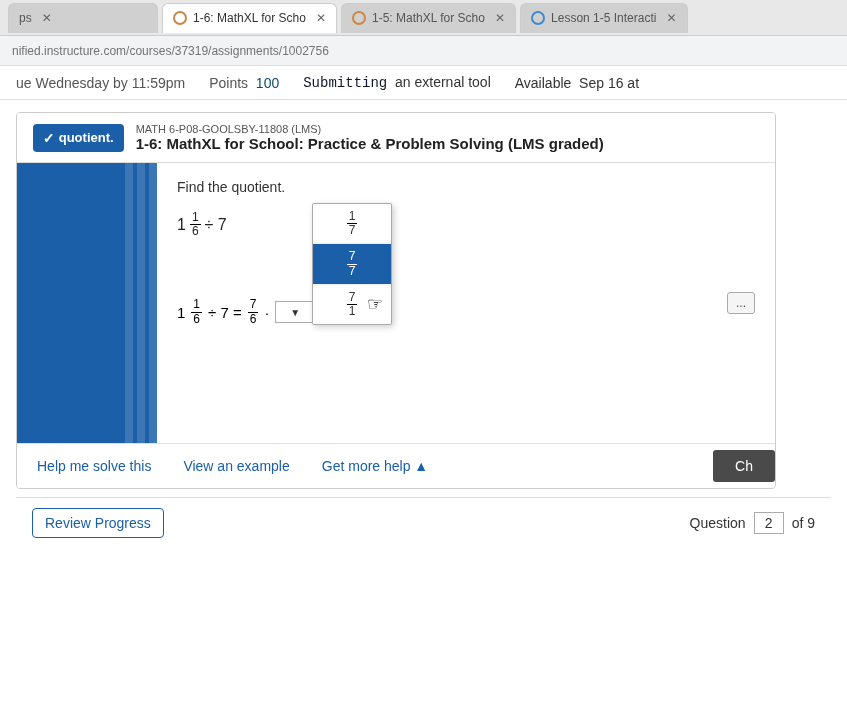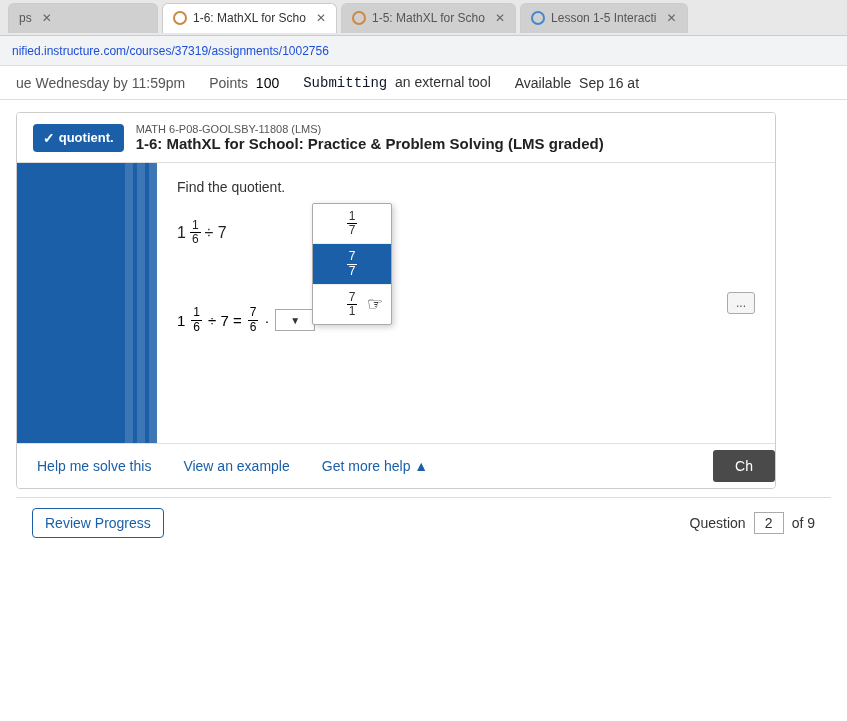--- a/index.html
+++ b/index.html
@@ -49,39 +49,39 @@
       cursor: pointer;
       margin-left: 4px;
     }
     .tab-label { font-size: 12px; white-space: nowrap; overflow: hidden; text-overflow: ellipsis; max-width: 120px; }
 
     
     .address-bar {
       background: #f1f3f4;
       padding: 4px 12px;
       font-size: 12px;
-      color: #1d4ed8;
+      color: #737373;
       border-bottom: 1px solid #ddd;
       height: 30px;
       display: flex;
       align-items: center;
     }
 
     
     .page-header {
       display: flex;
       align-items: center;
       padding: 8px 16px;
       border-bottom: 1px solid #ddd;
       gap: 24px;
       font-size: 14px;
       color: #333;
     }
     .page-header .label { color: #555; }
-    .page-header .value { font-weight: normal; color: #000000; }
+    .page-header .value { font-weight: normal; color: #0c4a6e; }
     .page-header .submitting { color: #0f172a; font-family: Liberation Mono, monospace; }
 
     
     .main-content {
       padding: 12px 16px;
     }
 
     
     .realize-container {
       border: 1px solid #ccc;
@@ -135,21 +135,21 @@
 
     .problem-main {
       flex: 1;
       padding: 16px 20px;
       position: relative;
     }
 
     .problem-text {
       font-size: 14px;
       color: #333;
-      margin-bottom: 24px;
+      margin-bottom: 16px;
     }
 
     .equation-line {
       font-size: 16px;
       color: #222;
       margin-bottom: 20px;
       display: flex;
       align-items: center;
       gap: 4px;
     }

